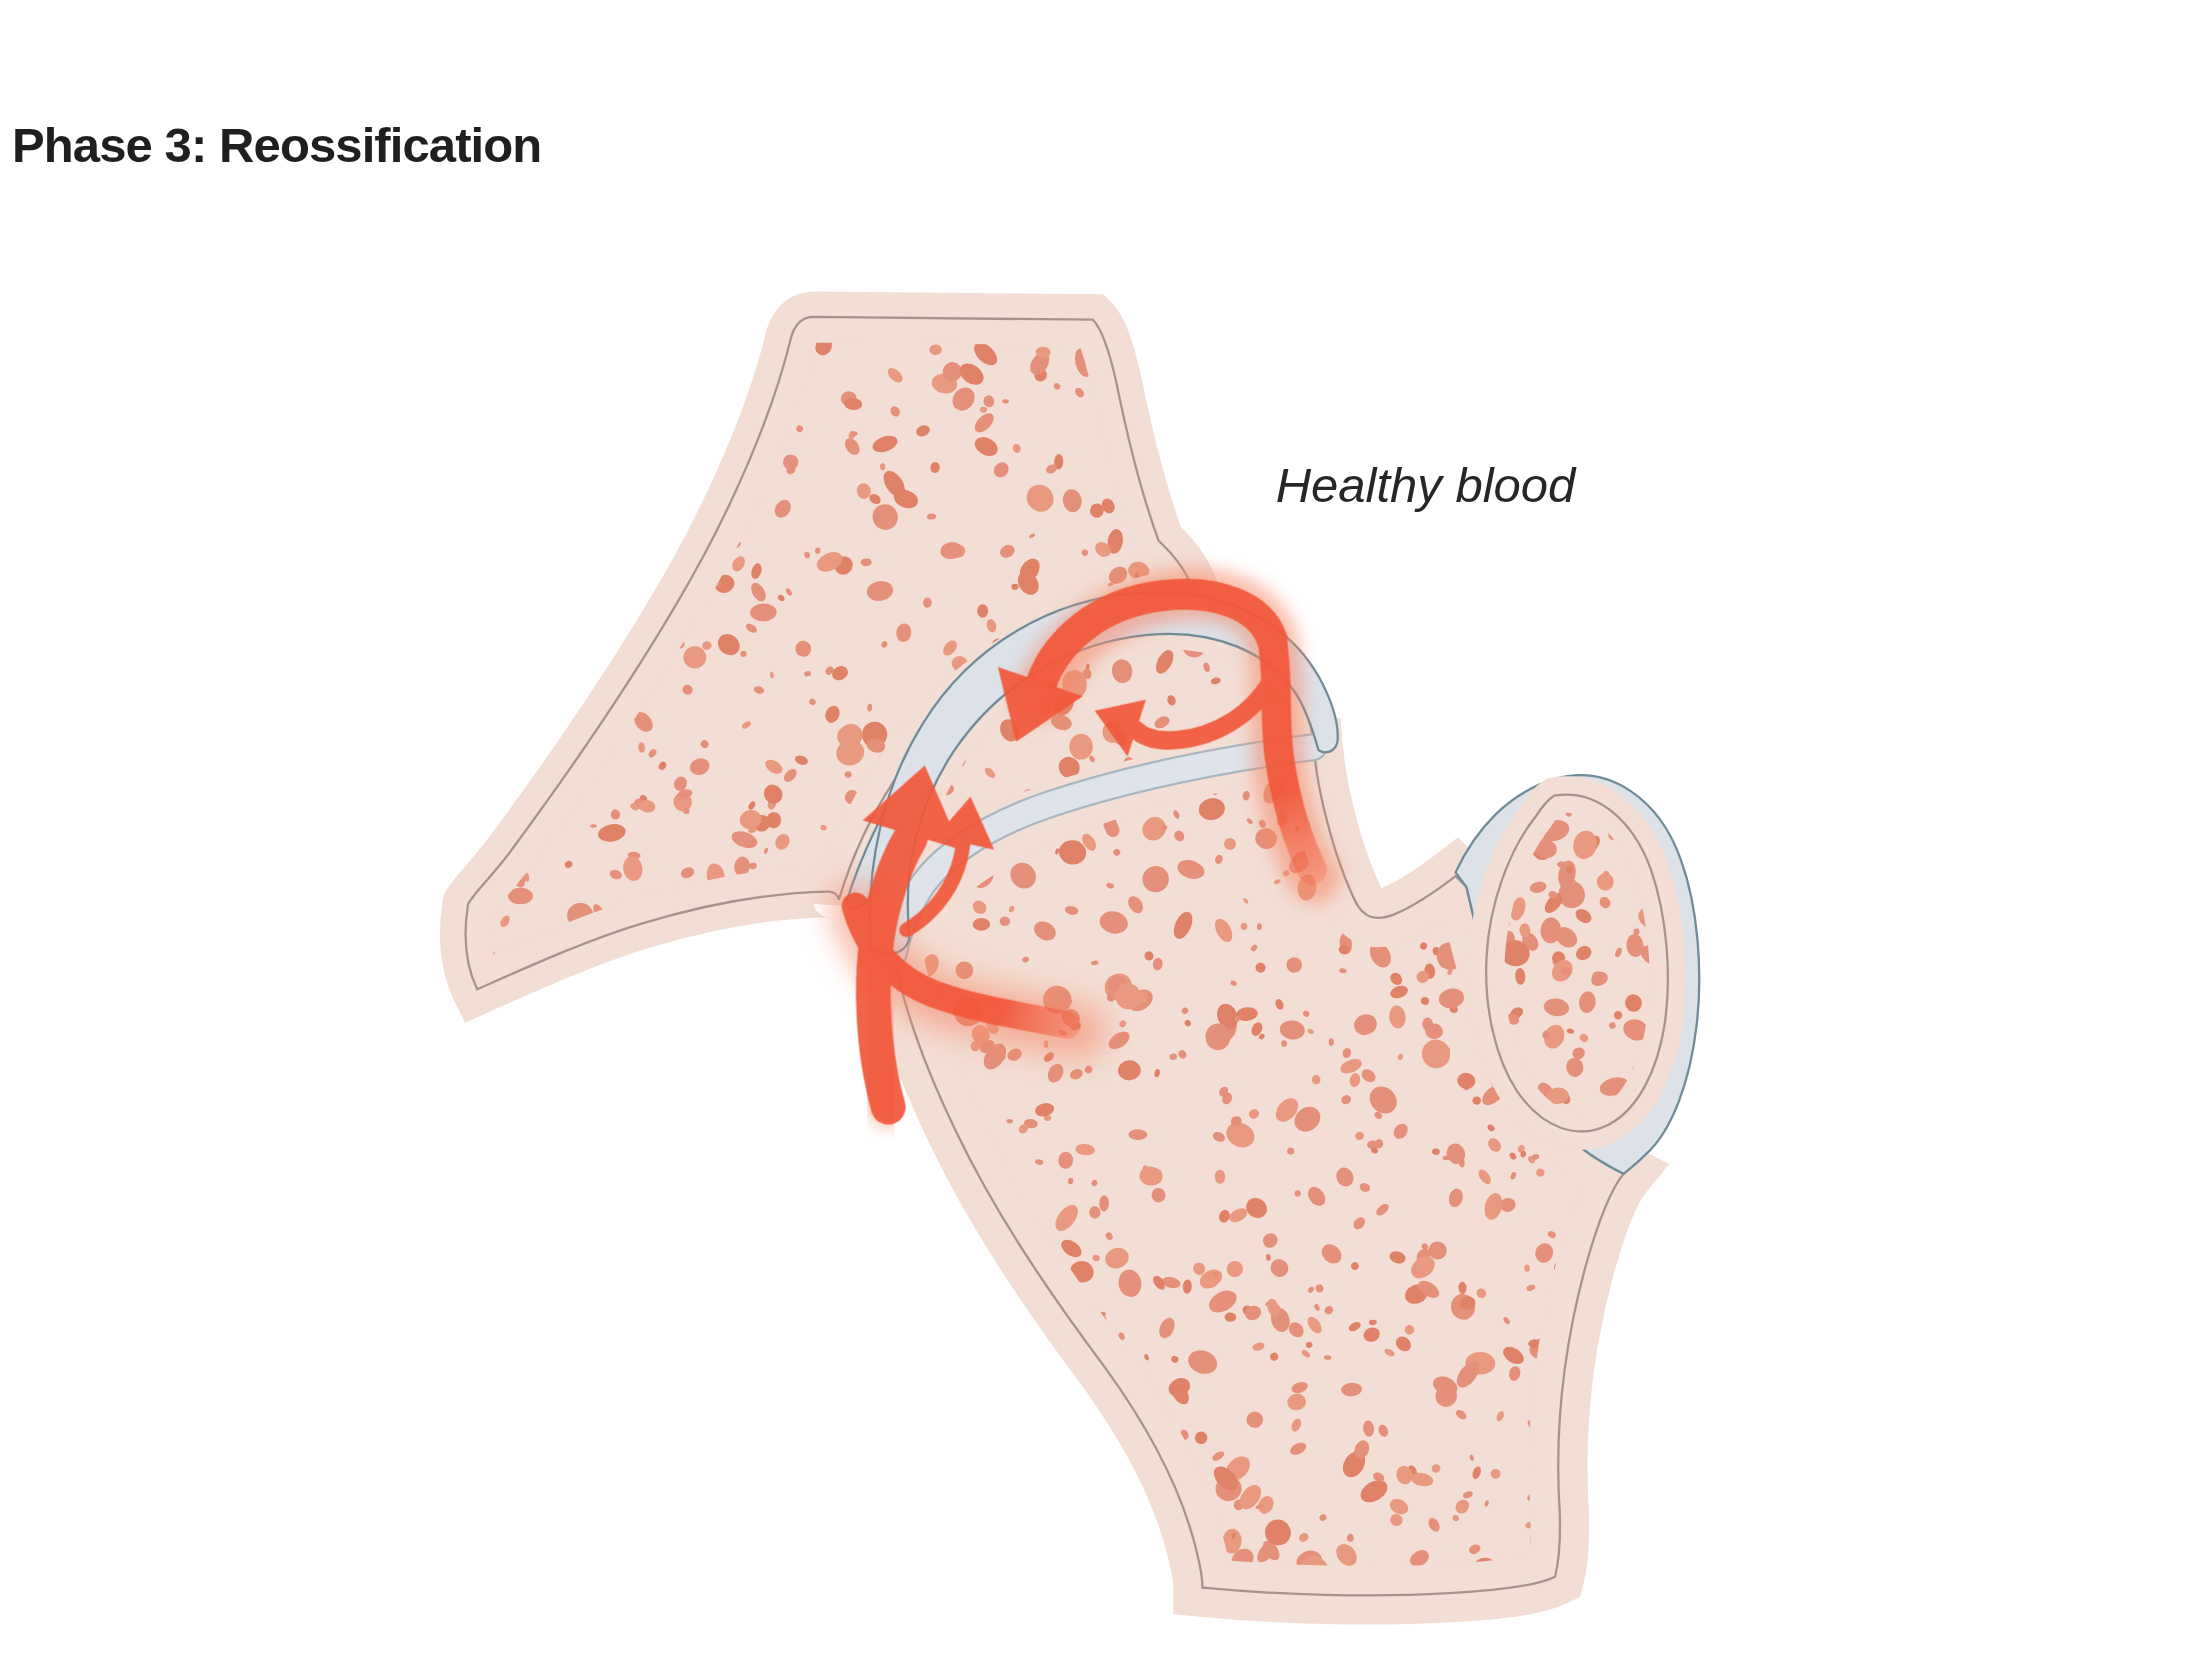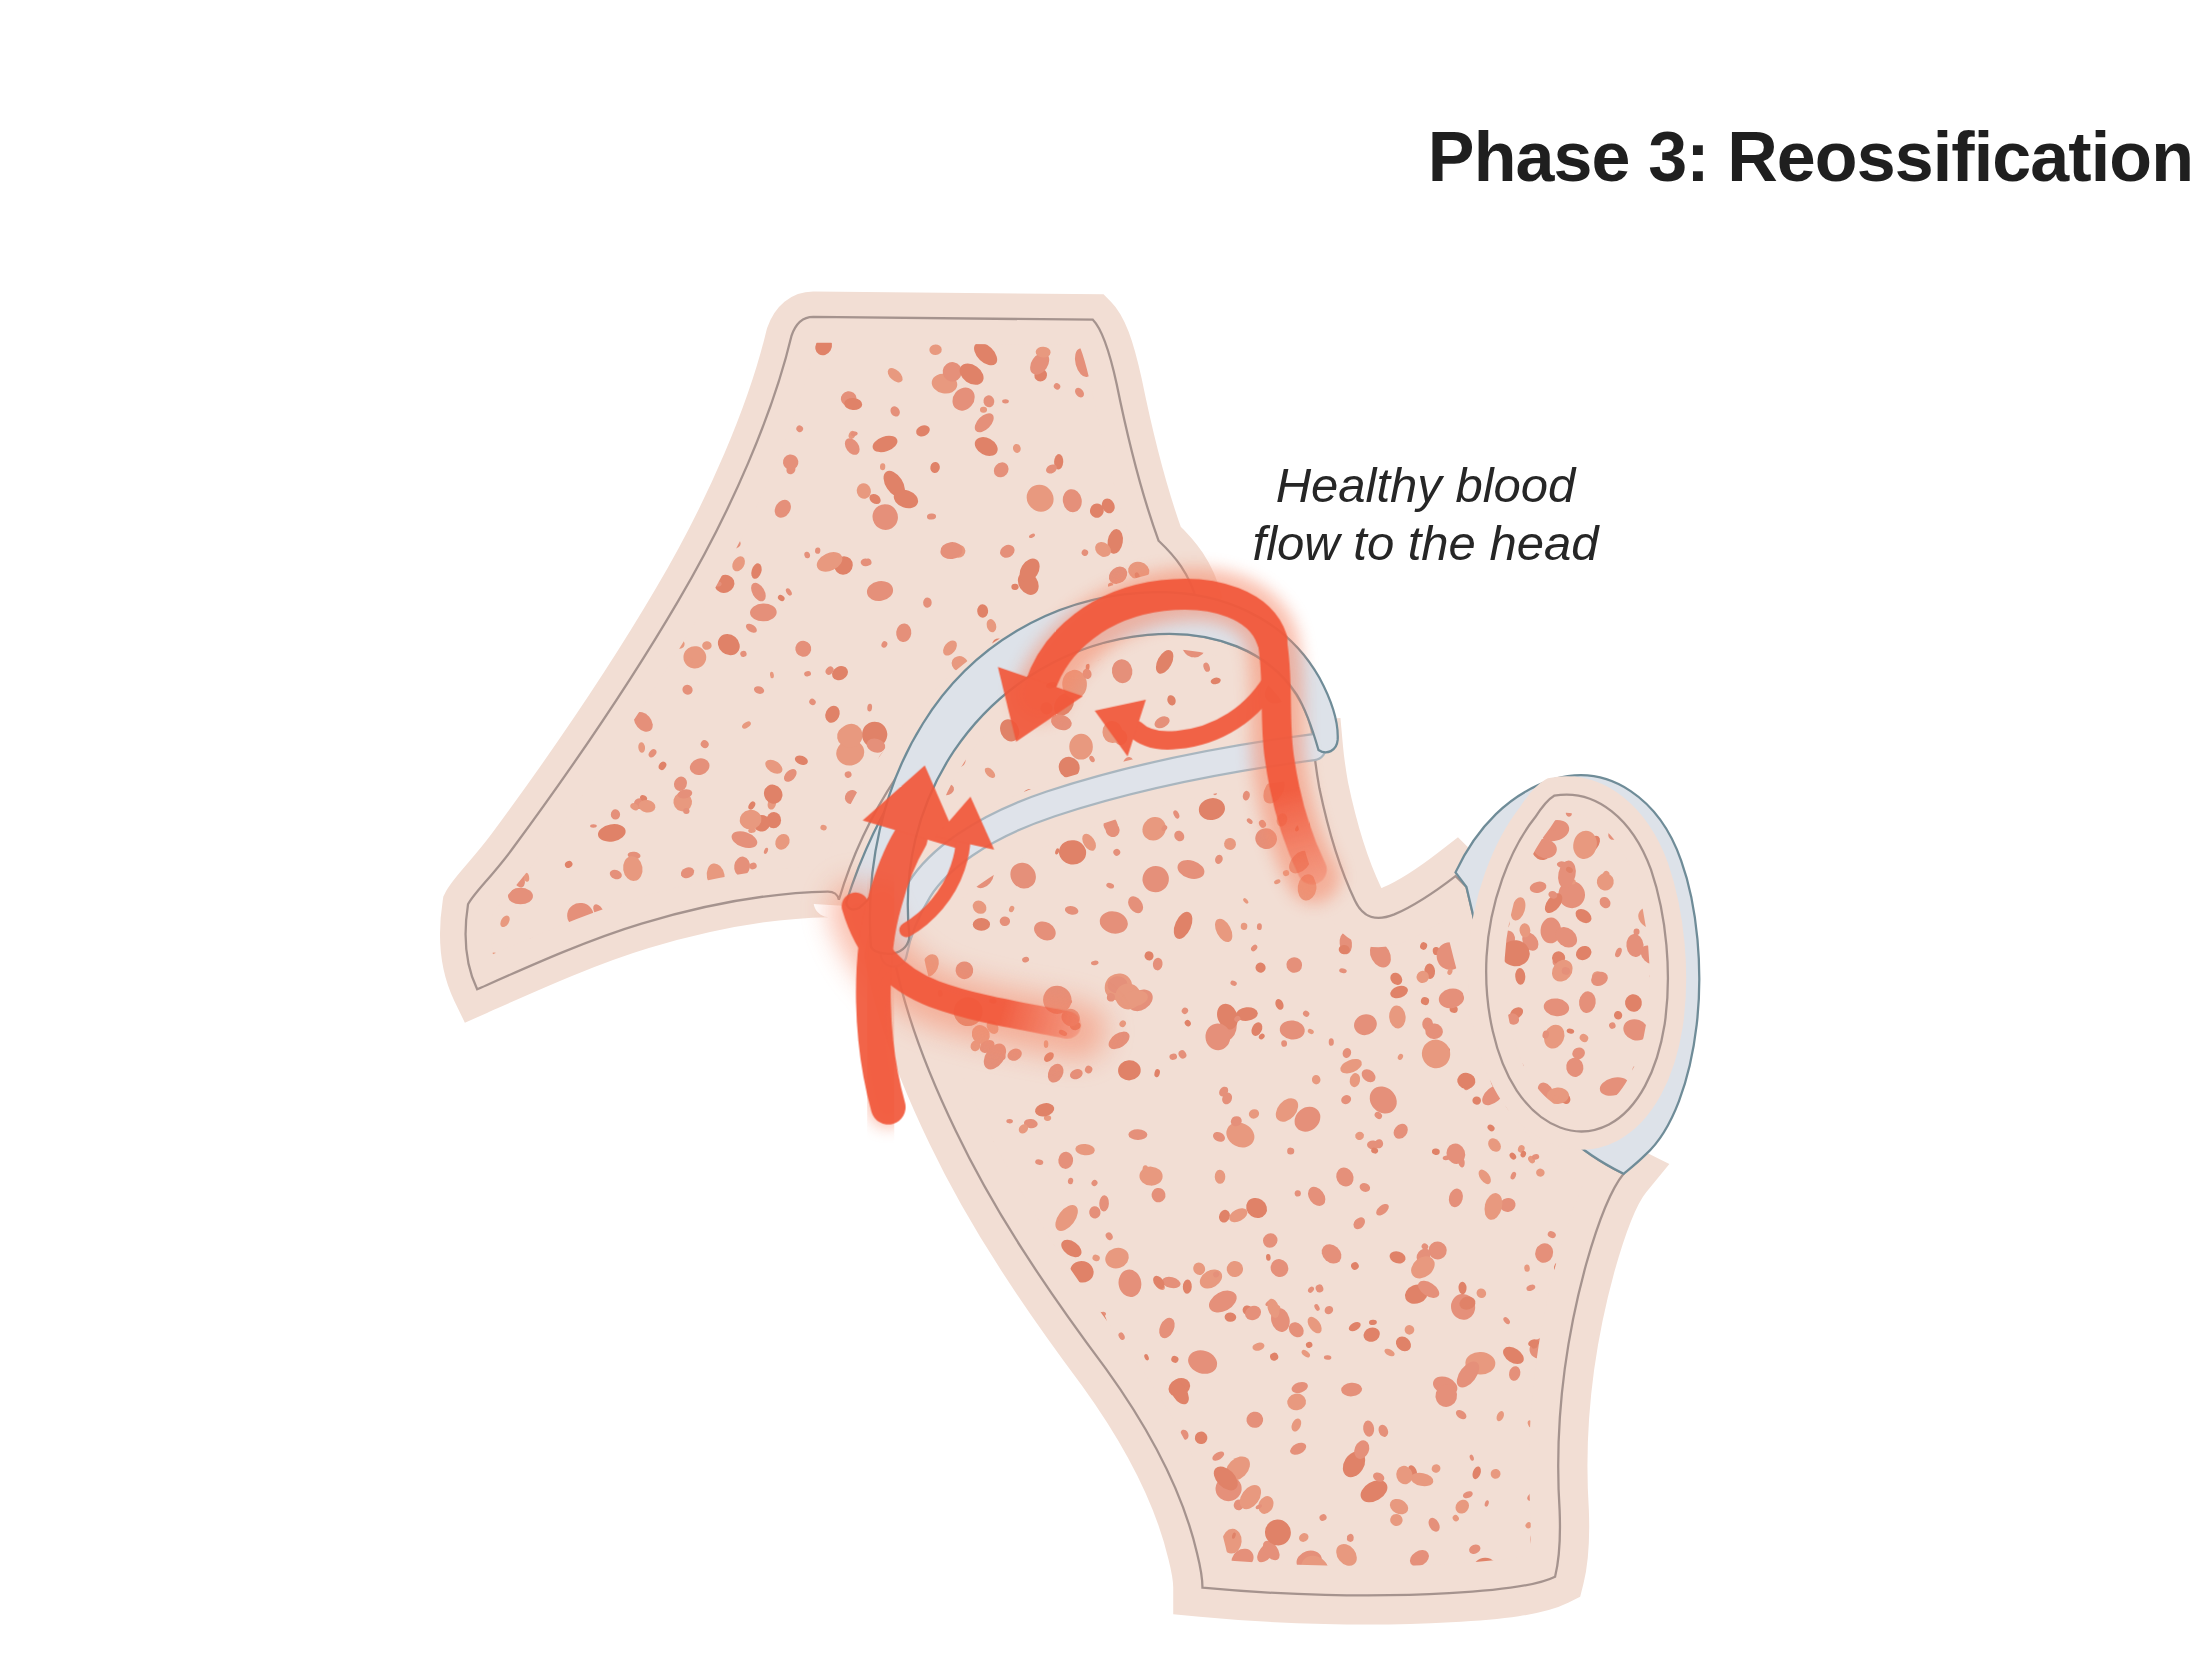--- a/index.html
+++ b/index.html
@@ -6,22 +6,22 @@
   .page{
     position:relative;
     width:2193px;height:1679px;
     background:#ffffff;
     overflow:hidden;
     font-family:"Liberation Sans", sans-serif;
   }
   .title{
     position:absolute;
     left:12px;right:0;top:117px;
-    text-align:right;
-    font-size:70px;
+    text-align:left;
+    font-size:49px;
     font-weight:bold;
     letter-spacing:-0.9px;
     color:#1f1f1f;
   }
   .annotation{
     position:absolute;
     left:1243px;top:457px;width:365px;
     text-align:center;
     font-size:49px;
     line-height:1.18;
@@ -1477,17 +1477,16 @@
 
       <path stroke="#f1573a" stroke-width="16" d="M 992 1018 C 1016 1004 1038 980 1048 950 C 1052 938 1054 928 1054 918"></path>
       <polygon fill="#f1573a" stroke="none" points="1062,872 1088,930 1024,916"></polygon>
     </g>
   </svg>
 
   <div class="title" style="color: rgb(31, 31, 31);">Phase 3: Reossification</div>
 
   <div class="annotation" style="color: rgb(38, 38, 38); font-style: italic;">
     <span>Healthy blood</span>
-    <span>flow to the head</span>
   </div>
 
 </div>
 
 
 </body></html>

